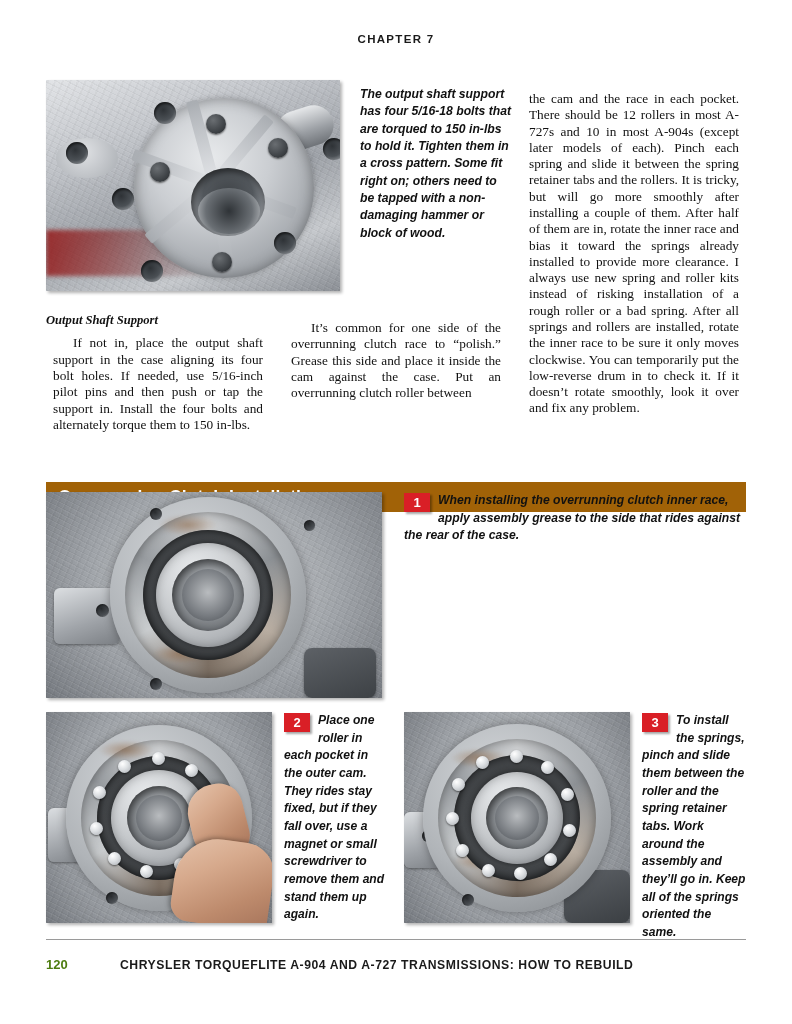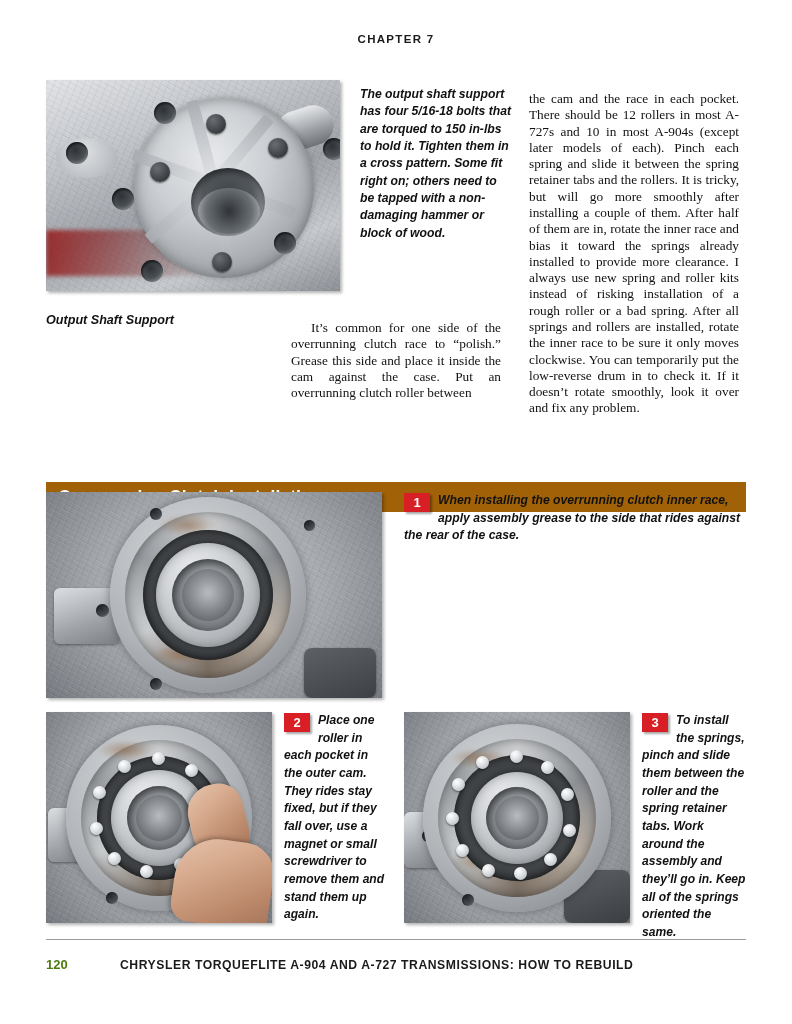--- a/index.html
+++ b/index.html
@@ -173,21 +173,21 @@
   .body-col {
     position: absolute;
     font-family: "Liberation Serif", serif;
     font-size: 13.3px;
     line-height: 1.225;
     text-align: justify;
     color: #111;
     hyphens: auto;
   }
   .subhead-italic {
-    font-family: Liberation Sans, sans-serif;
+    font-family: Liberation Serif, serif;
     font-style: italic;
     font-weight: bold;
     font-size: 12.6px;
     margin: 0 0 2px 0;
   }
   .subhead-center {
     font-family: "Liberation Sans", sans-serif;
     font-weight: bold;
     font-size: 14.6px;
     text-align: center;
@@ -298,20 +298,21 @@
 </div>
 
 <div class="caption" style="left:360px; top:86px; width:152px;">The output shaft support has four 5/16-18 bolts that are torqued to 150 in-lbs to hold it. Tighten them in a cross pattern. Some fit right on; others need to be tapped with a non-damaging hammer or block of wood.</div>
 
 <div class="body-col" style="left:522px; top:84px; width:224px;">
   <p class="noindent">the cam and the race in each pocket. There should be 12 rollers in most A-727s and 10 in most A-904s (except later models of each). Pinch each spring and slide it between the spring retainer tabs and the rollers. It is tricky, but will go more smoothly after installing a couple of them. After half of them are in, rotate the inner race and bias it toward the springs already installed to provide more clearance. I always use new spring and roller kits instead of risking installation of a rough roller or a bad spring. After all springs and rollers are installed, rotate the inner race to be sure it only moves clockwise. You can temporarily put the low-reverse drum in to check it. If it doesn’t rotate smoothly, look it over and fix any problem.</p>
 </div>
 
 <div class="body-col" style="left:46px; top:313px; width:224px;">
   <div class="subhead-italic">Output Shaft Support</div>
+  <p>If not in, place the output shaft support in the case aligning its four bolt holes. If needed, use 5/16-inch pilot pins and then push or tap the support in. Install the four bolts and alternately torque them to 150 in-lbs.</p>
 </div>
 
 <div class="body-col" style="left:284px; top:313px; width:224px;">
   <p>It’s common for one side of the overrunning clutch race to “polish.” Grease this side and place it inside the cam against the case. Put an overrunning clutch roller between</p>
 </div>
 
 <div id="section-bar">
   <span class="label">Overrunning Clutch Installation</span>
 </div>
 

